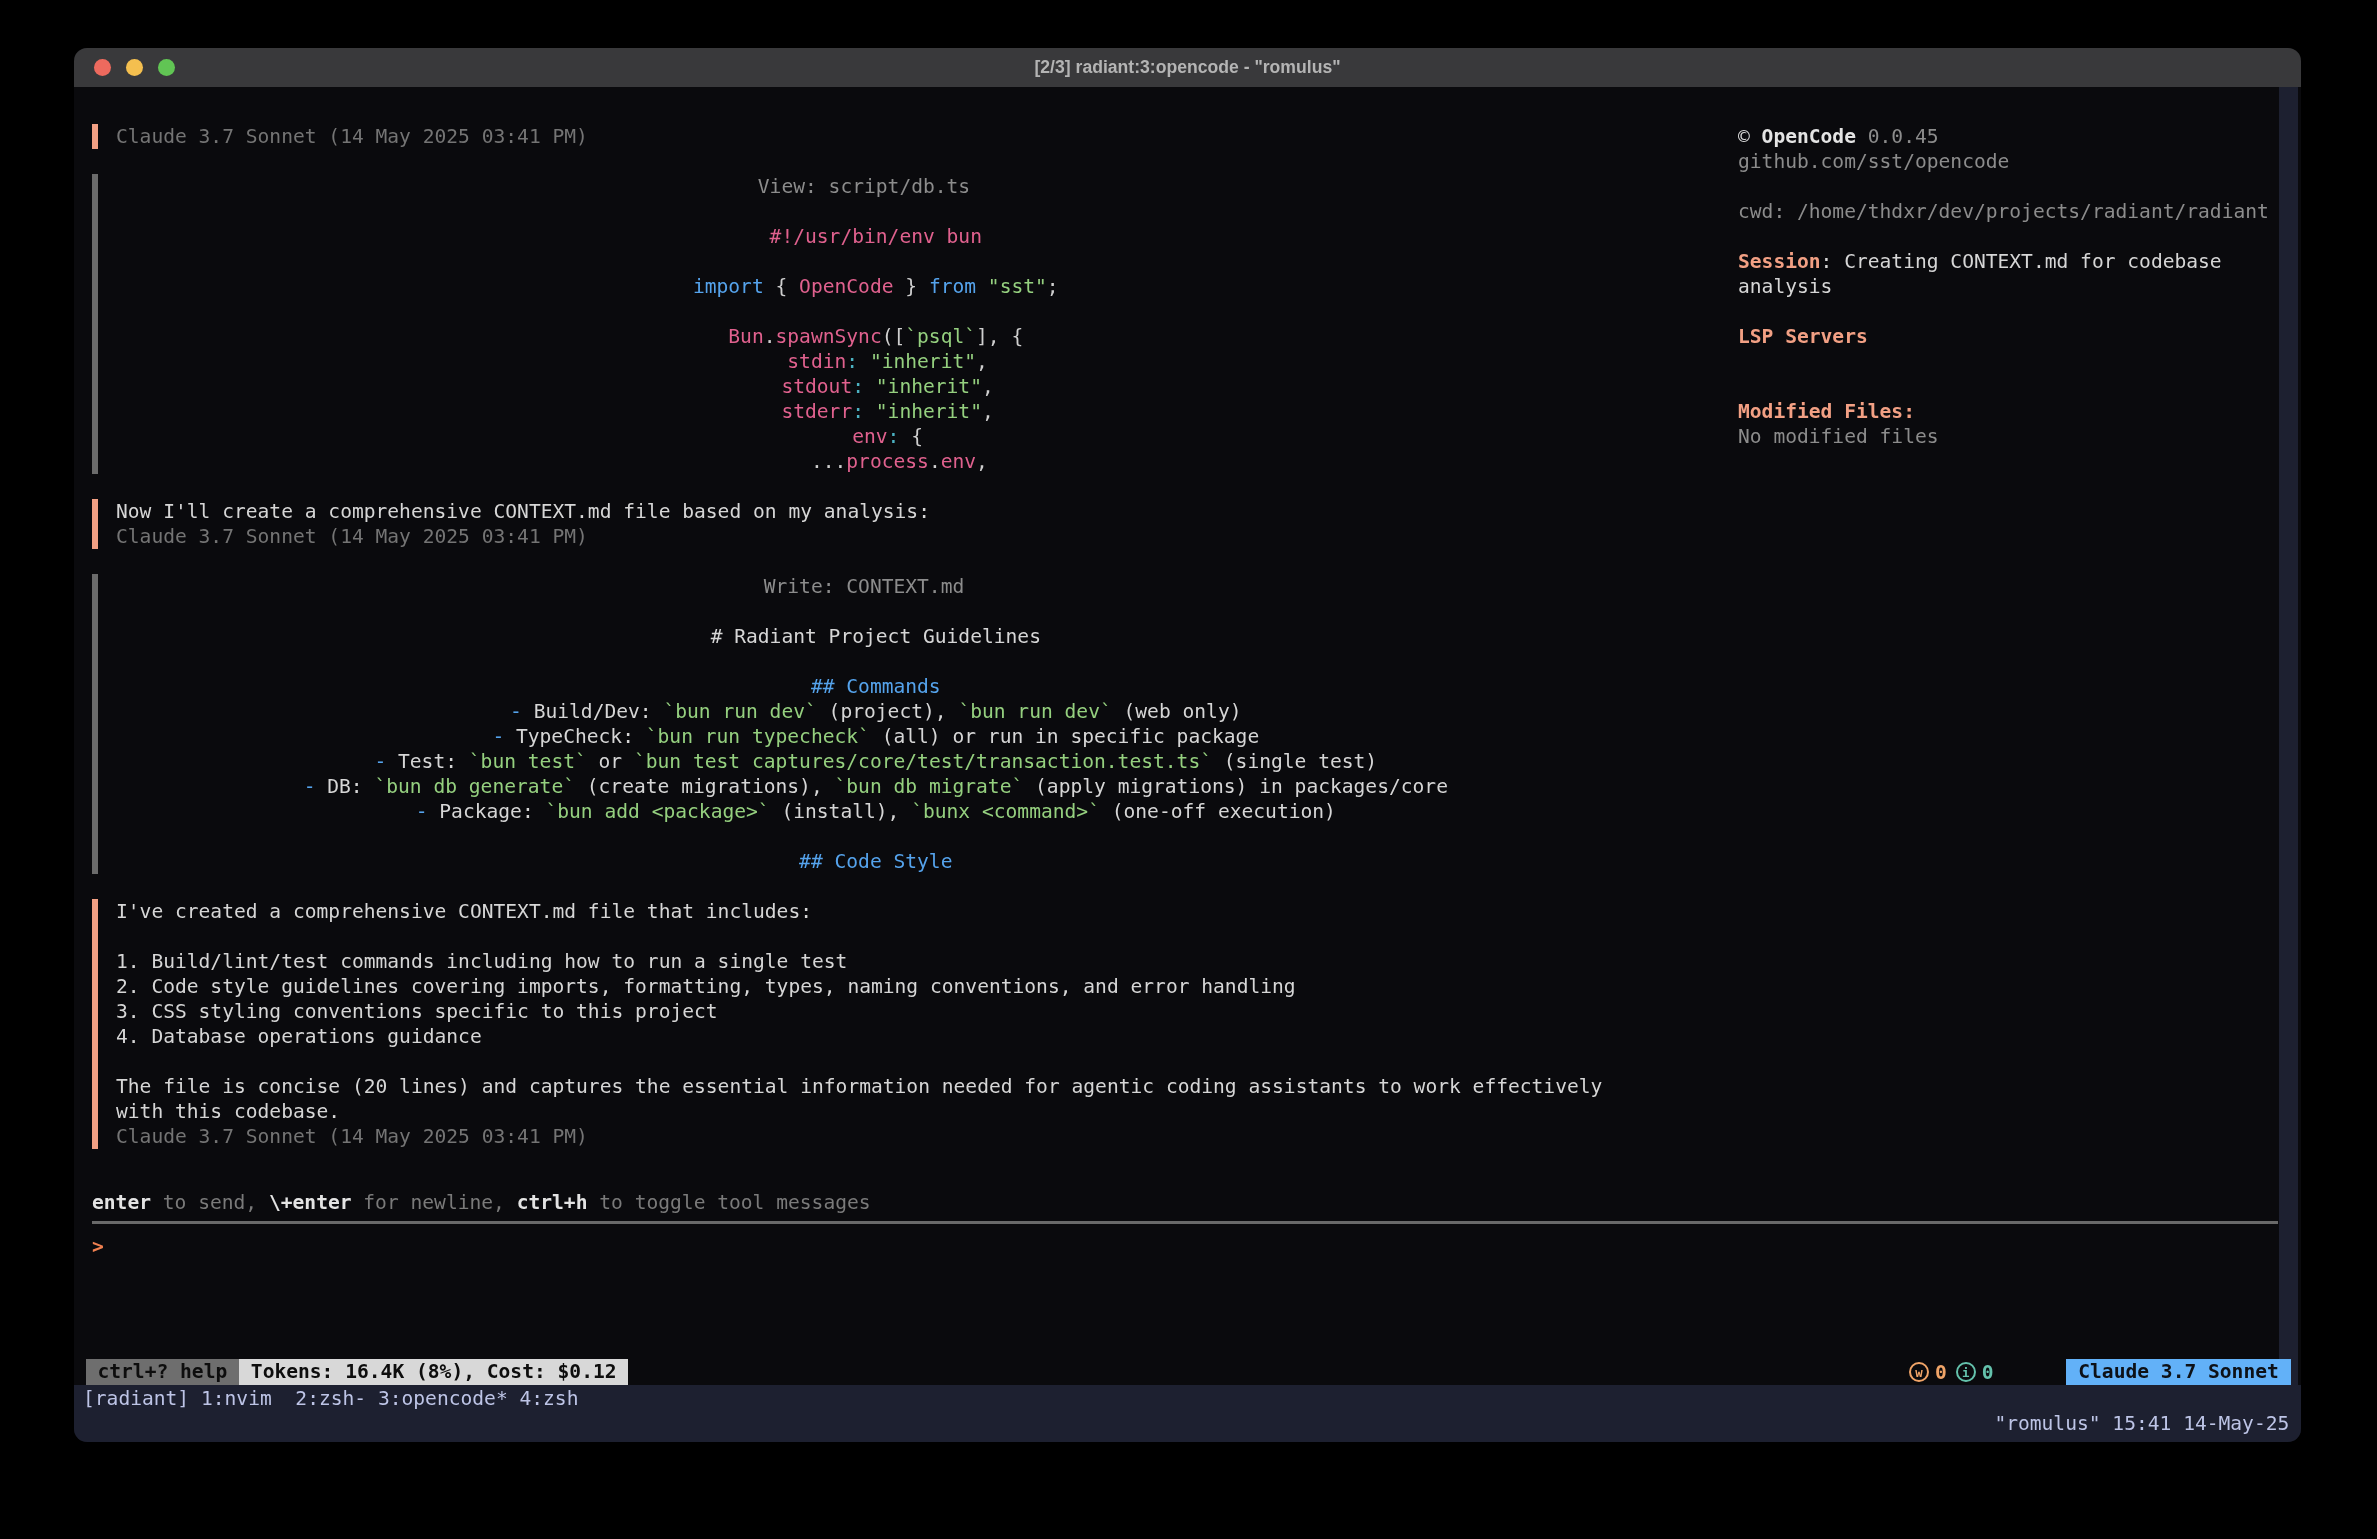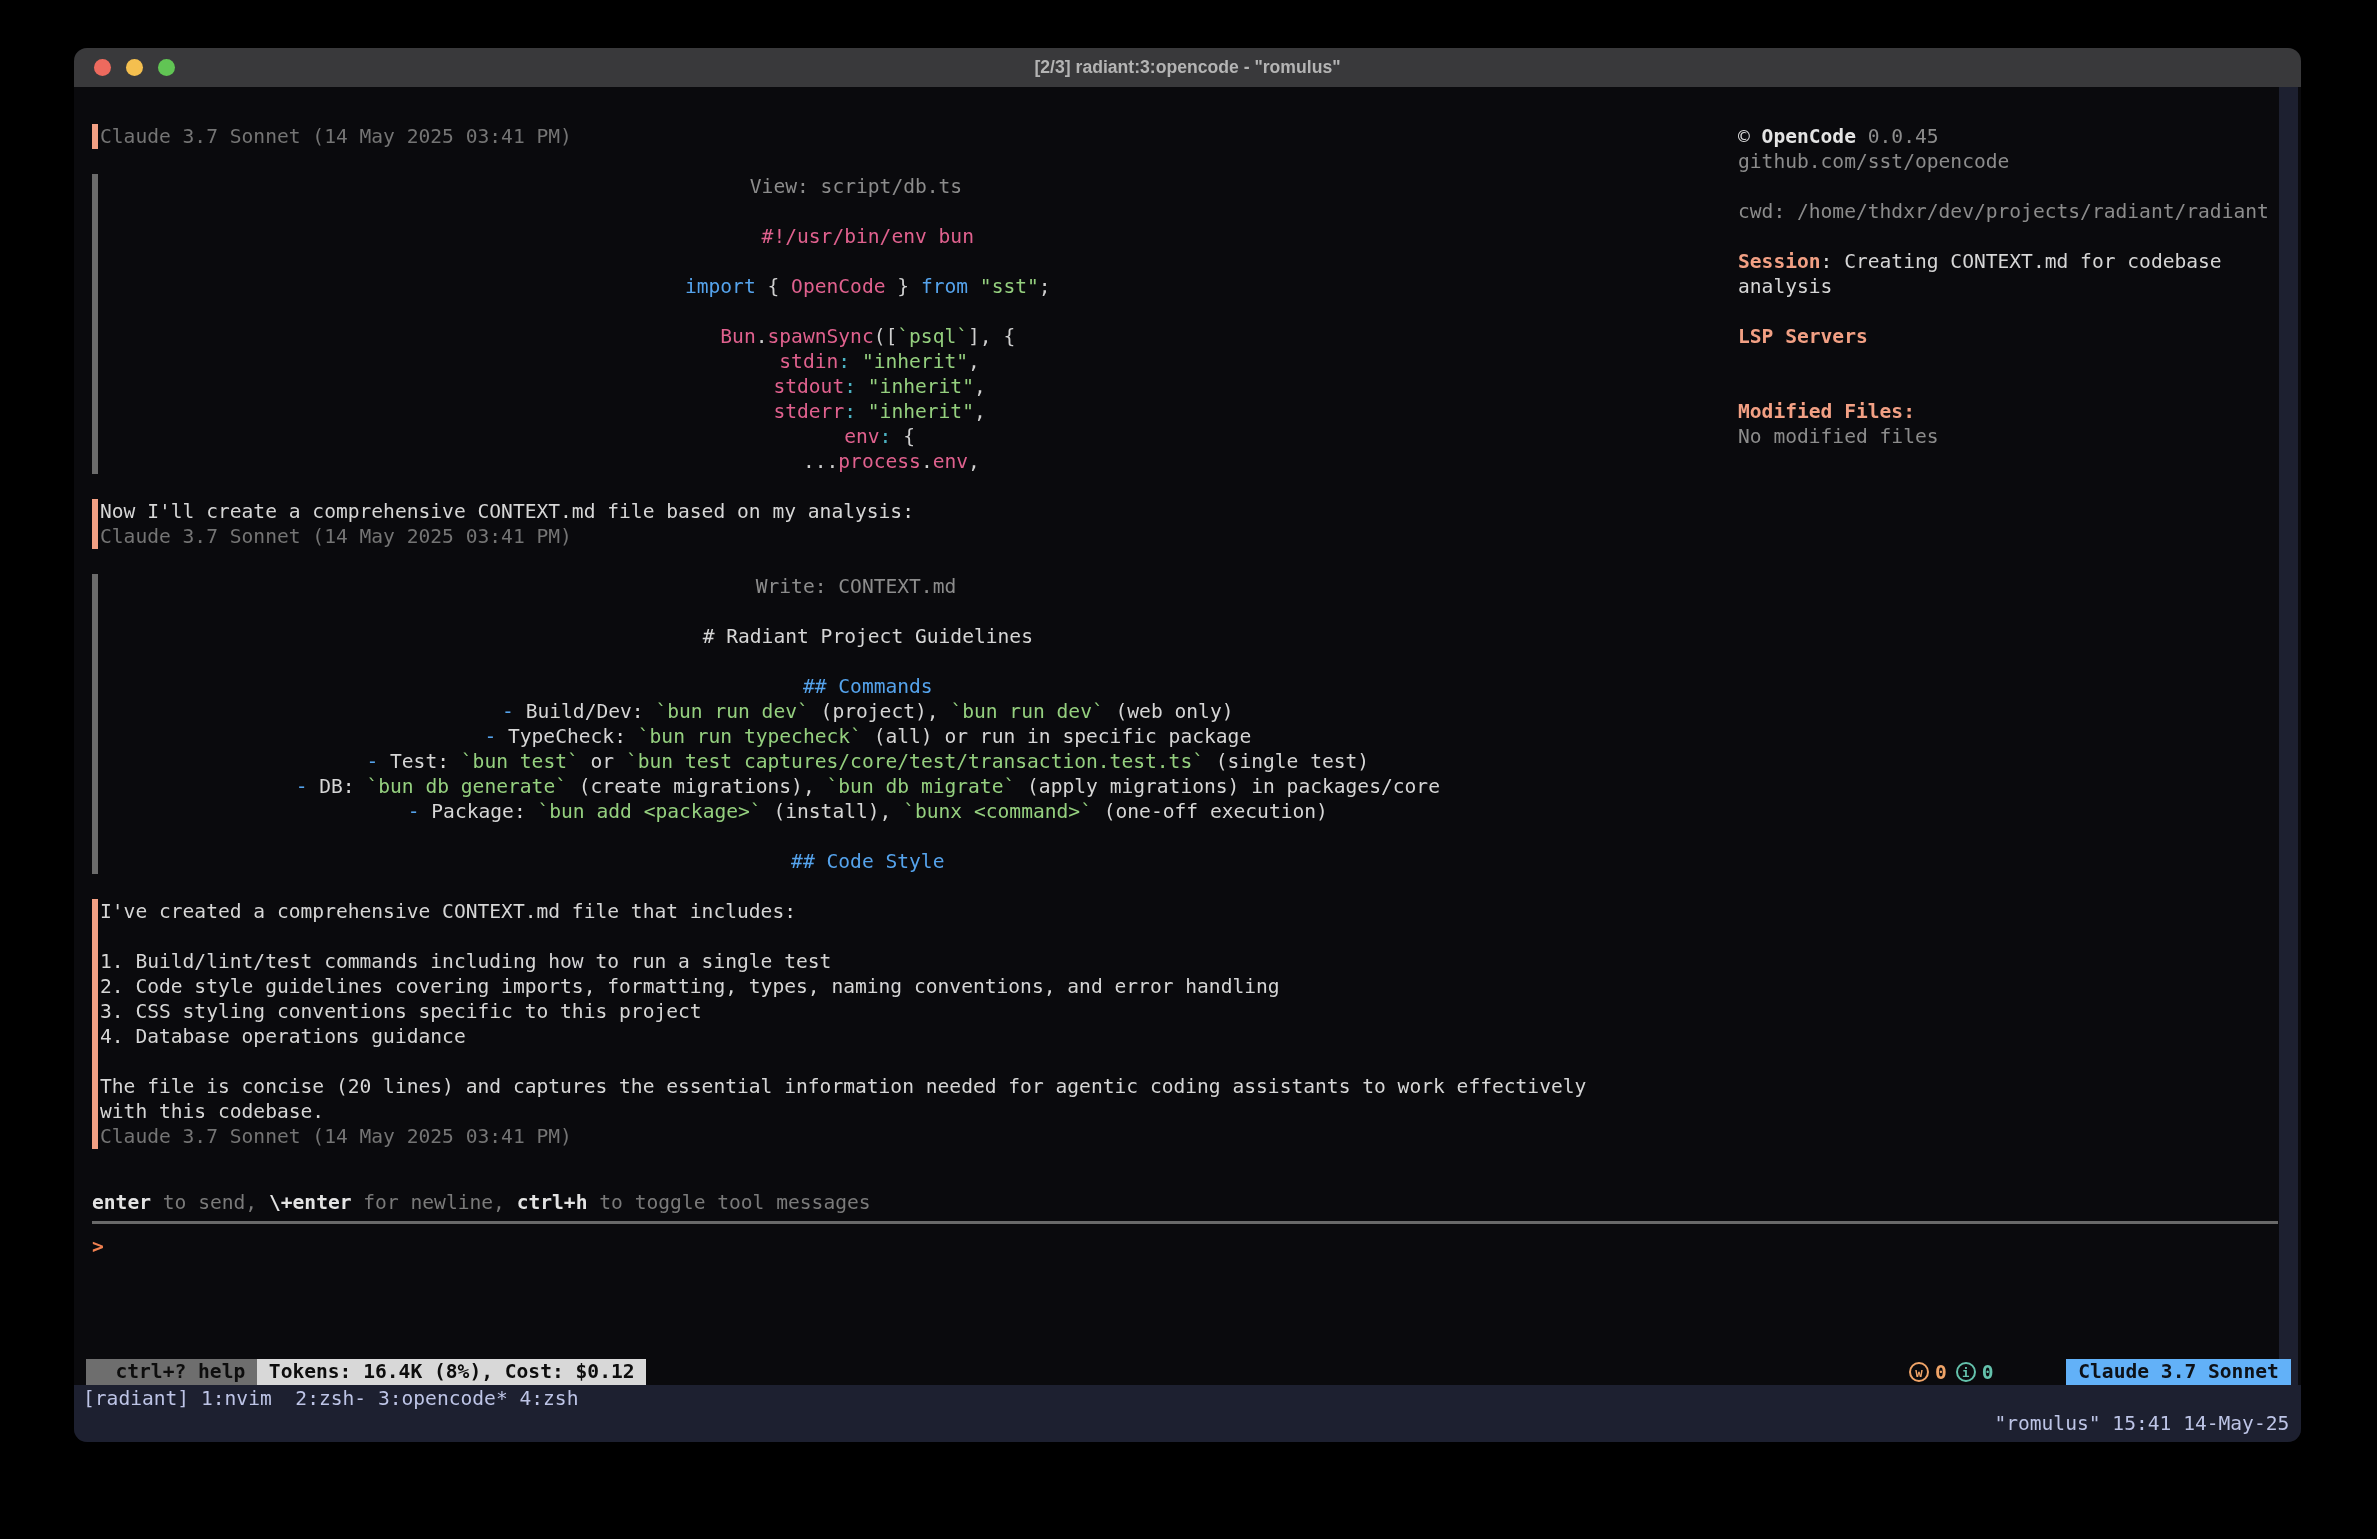--- a/index.html
+++ b/index.html
@@ -11,21 +11,21 @@
   .titlebar{position:absolute;top:0;left:0;right:0;height:39px;background:#39393b;
             display:flex;align-items:center;justify-content:center;}
   .traffic{position:absolute;left:19.6px;top:11px;display:flex;gap:15px;}
   .light{width:17px;height:17px;border-radius:50%;}
   .light.red{background:#ed6a5e;} .light.yellow{background:#f4bf4f;} .light.green{background:#61c554;}
   .title{font-family:"Liberation Sans",sans-serif;font-weight:bold;font-size:17.6px;color:#b4b4b4;}
   
   .term{position:absolute;top:39px;left:0;right:0;bottom:0;font-size:19.6px;line-height:25px;color:#d6d6d6;}
   .edge-strip{position:absolute;top:0;right:2.6px;width:19.6px;bottom:57px;background:#1d2030;}
   .main{position:absolute;left:18px;top:37px;width:1520px;}
-  .block{border-left:6.5px solid #6b6b6b;padding-left:2px;margin-bottom:25px;}
+  .block{border-left:6.5px solid #6b6b6b;padding-left:18px;margin-bottom:25px;}
   .block.orange{border-left-color:#f2a084;}
   .block.gray{border-left-color:#6b6b6b;text-align:center;}
   .line{height:25px;white-space:pre;}
   
   .c-text{color:#d6d6d6;}
   .c-stamp{color:#747474;}
   .c-muted{color:#8c8c8c;}
   .c-dim{color:#7a7a7a;}
   .c-punc{color:#cfcfcf;}
   .c-pink{color:#e0618e;}
@@ -37,21 +37,21 @@
   
   .sidebar{position:absolute;left:1664px;top:37px;width:626px;}
   
   .hint{position:absolute;left:18px;top:1103px;}
   .composer-rule{position:absolute;left:18px;right:23.5px;top:1134px;height:2.6px;background:#696969;}
   .prompt-row{position:absolute;left:18px;right:23.5px;top:1147px;height:25px;}
   .prompt-char{color:#f08050;font-weight:bold;}
   
   .statusbar{position:absolute;left:11.7px;right:10.4px;top:1272px;height:26px;display:flex;align-items:center;}
   .badge{height:26px;line-height:26px;white-space:pre;font-weight:bold;}
-  .badge.help{background:#6e6e6e;color:#0d0d0d;padding-left:18px;}
+  .badge.help{background:#6e6e6e;color:#0d0d0d;}
   .badge.tokens{background:#d8d8d8;color:#0d0d0d;}
   .status-right{margin-left:auto;display:flex;align-items:center;}
   .diags{display:flex;align-items:center;gap:9px;margin-right:73px;}
   .diag{display:flex;align-items:center;gap:5.9px;}
   .diag-circle{width:20px;height:20px;border-radius:50%;border:2px solid;display:inline-flex;
                align-items:center;justify-content:center;font-size:12.4px;font-weight:bold;box-sizing:border-box;}
   .diag-count{font-size:19.6px;font-weight:bold;}
   .diag.warn .diag-circle{border-color:#f0a468;color:#f0a468;}
   .diag.warn .diag-count{color:#f0a468;}
   .diag.info .diag-circle{border-color:#64c2ac;color:#64c2ac;}

